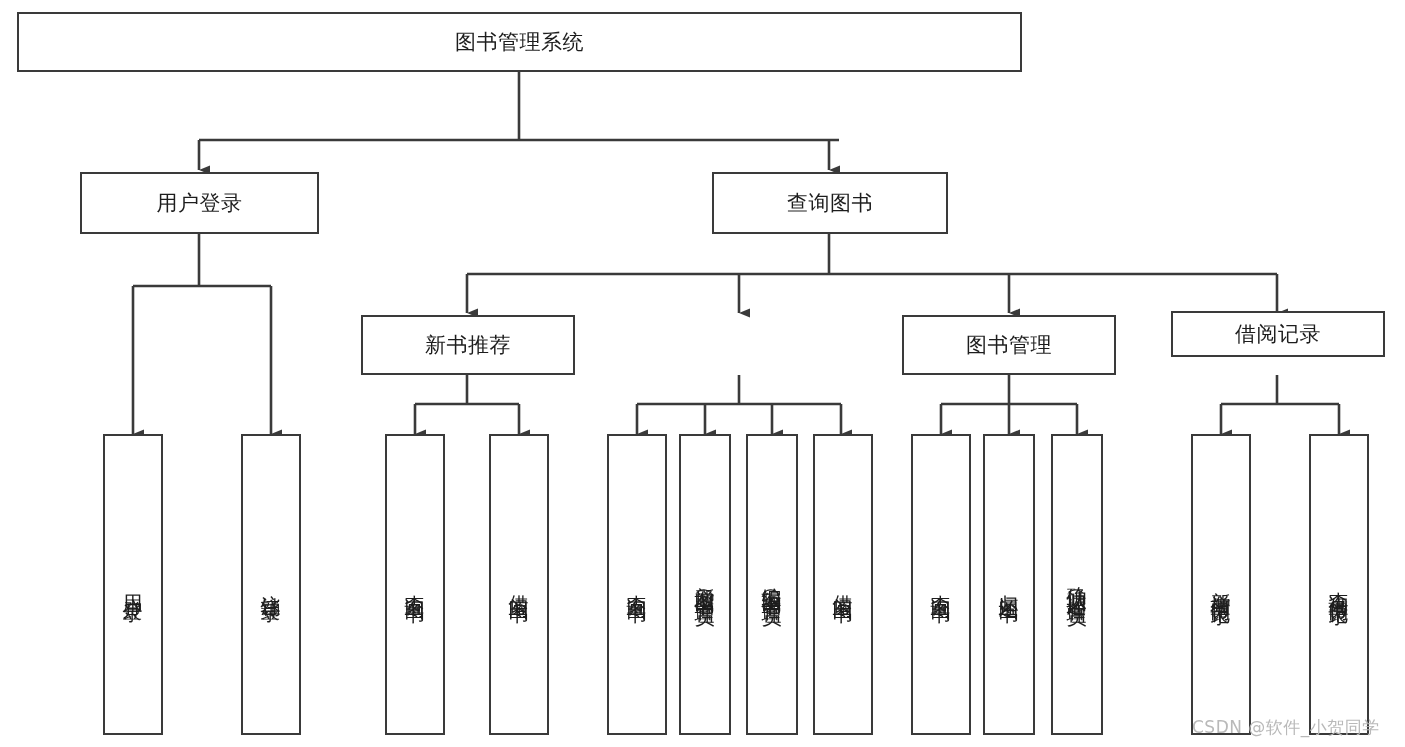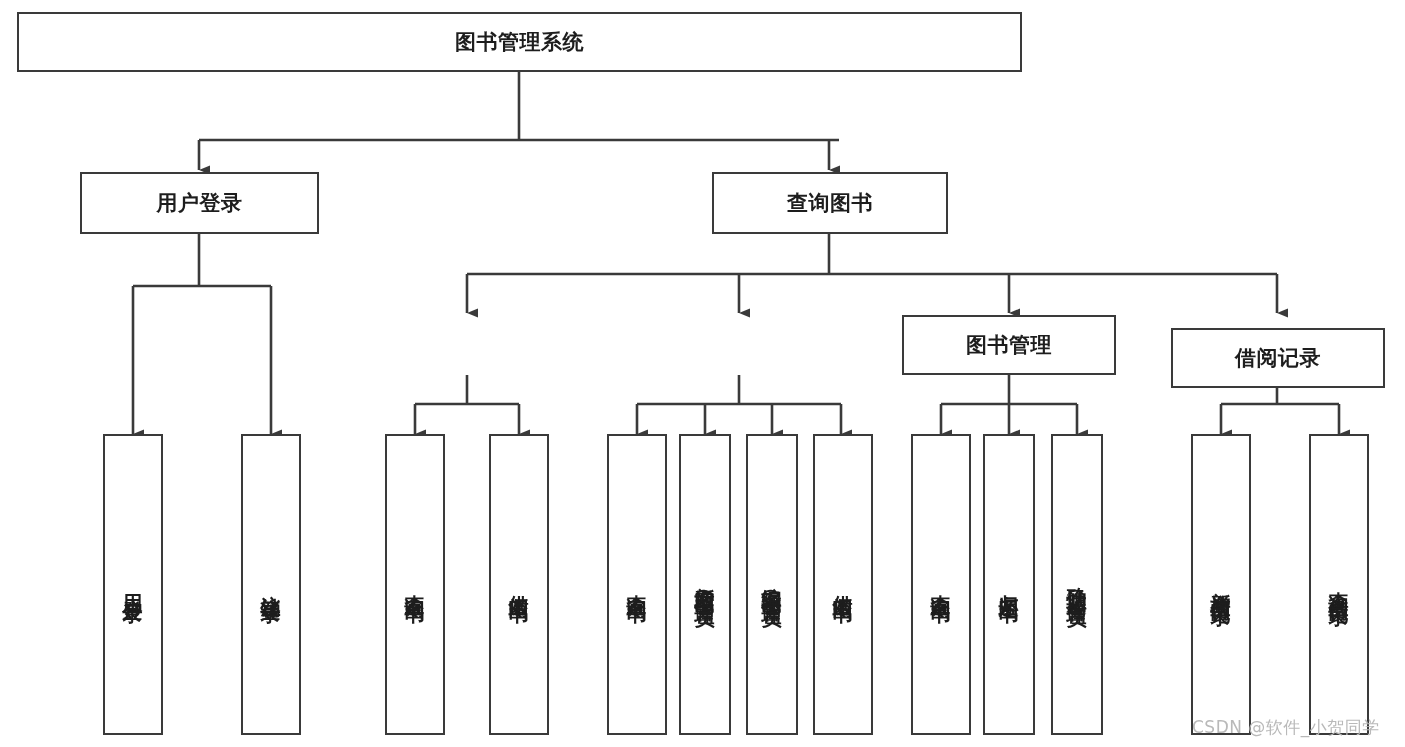--- a/index.html
+++ b/index.html
@@ -32,21 +32,20 @@
     display: flex;
     align-items: center;
     justify-content: center;
     z-index: 3;
   }
   .node .label {
     color: #1d1d1d;
     line-height: 1.18;
     text-align: right;
     white-space: pre;
-    font-weight: bold;
   }
   
   .node.horiz .label {
     writing-mode: horizontal-tb;
     font-size: 21px;
     letter-spacing: 0.5px;
   }
   
   .node.vert {
     align-items: center;
@@ -129,24 +128,27 @@
     <span class="label">图书管理系统</span>
   </div>
 
   <div class="node horiz" style="left:80px; top:172px; width:239px; height:62px;">
     <span class="label">用户登录</span>
   </div>
   <div class="node horiz" style="left:712px; top:172px; width:236px; height:62px;">
     <span class="label">查询图书</span>
   </div>
 
+  <div class="node horiz" style="left:361px; top:315px; width:214px; height:60px;">
+    <span class="label">新书推荐</span>
+  </div>
   <div class="node horiz" style="left:902px; top:315px; width:214px; height:60px;">
     <span class="label">图书管理</span>
   </div>
-  <div class="node horiz" style="left:1171px; top:328px; width:214px; height:60px;">
+  <div class="node horiz" style="left:1171px; top:311px; width:214px; height:46px;">
     <span class="label">借阅记录</span>
   </div>
 
   <div class="node vert" style="left:103px; top:434px; width:60px; height:301px;">
     <span class="label">用户登录</span>
   </div>
   <div class="node vert" style="left:241px; top:434px; width:60px; height:301px;">
     <span class="label">注销登录</span>
   </div>
 

